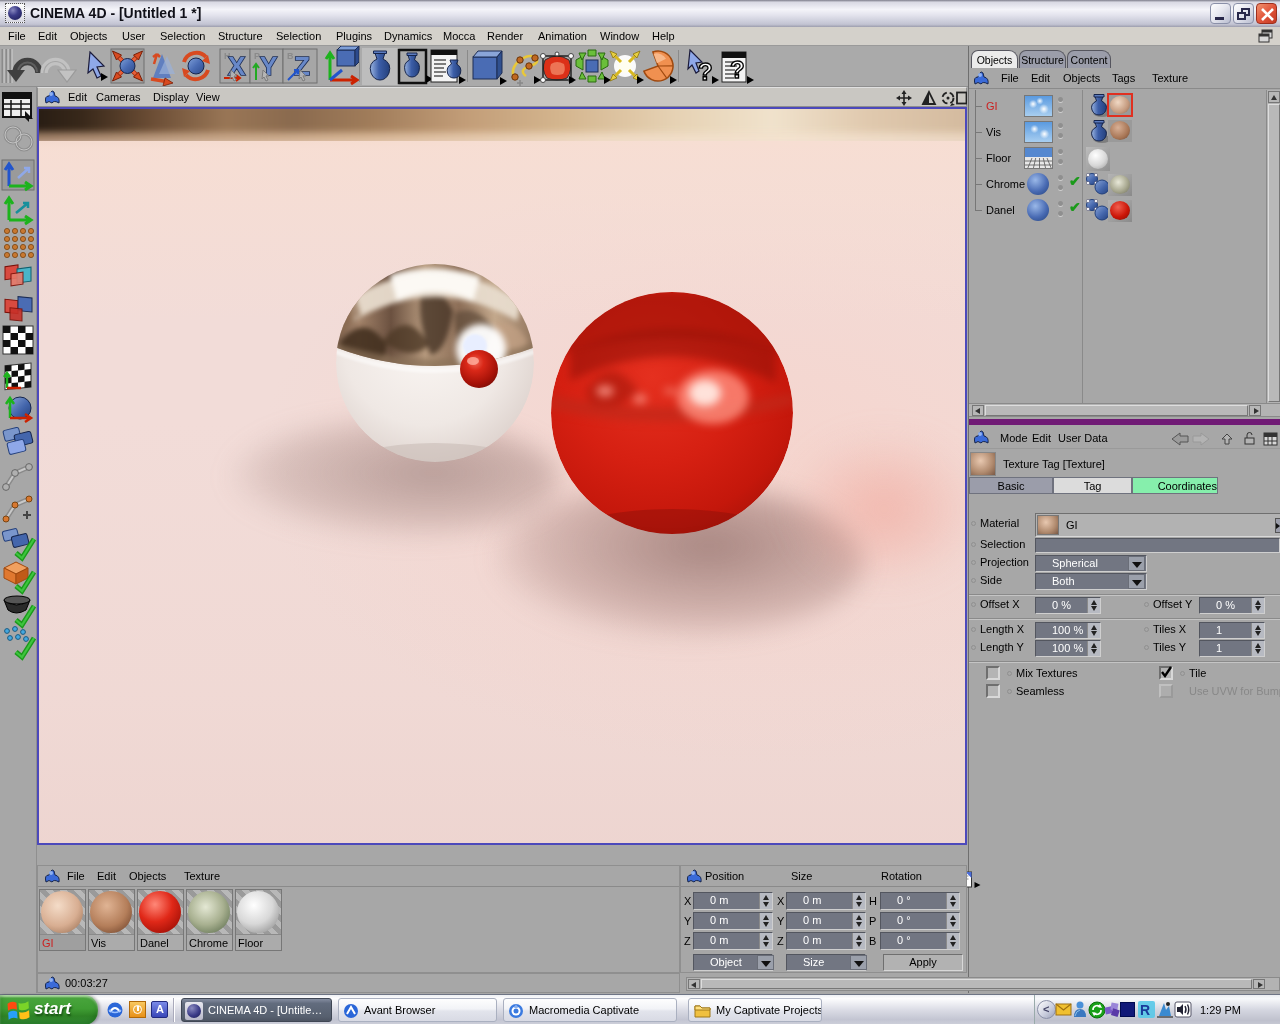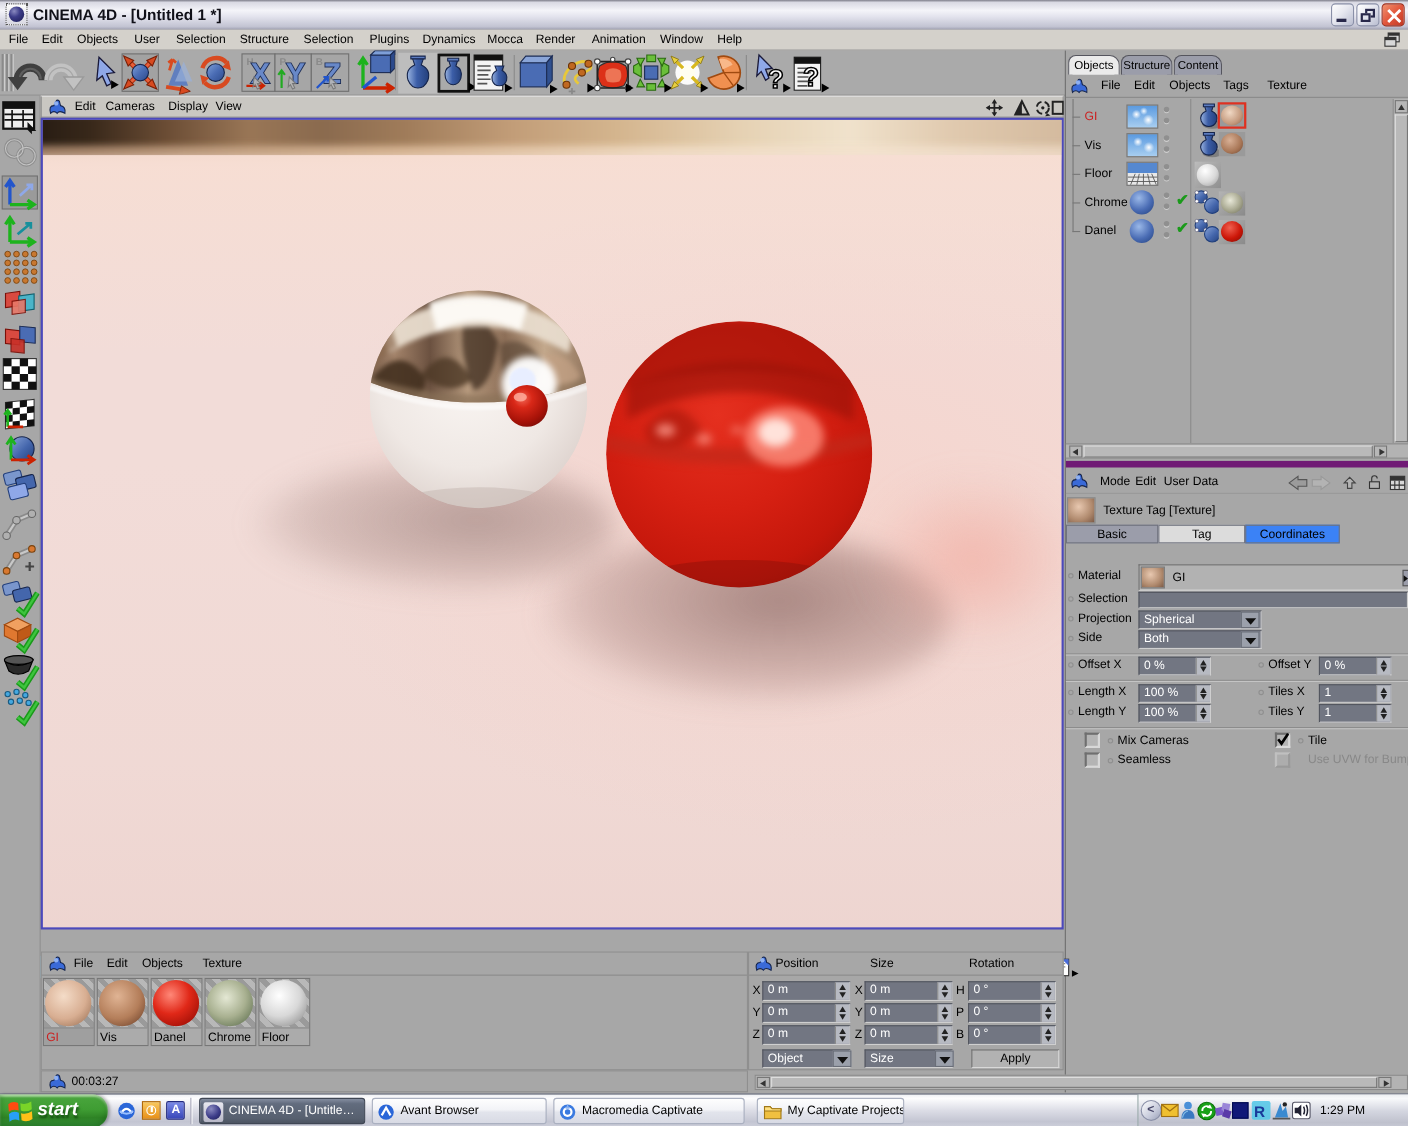--- a/index.html
+++ b/index.html
@@ -43,21 +43,21 @@
 #vpinner { position:absolute; left:2px; top:2px; right:2px; bottom:2px; background:#f2dcd8; overflow:hidden; }
 
 
 #rightpanel { left:968px; top:46px; width:312px; height:947px; background:#a7a7a7; border-left:1px solid #6f6f6f; }
 
 
 .tab { position:absolute; top:50px; height:18px; white-space:nowrap; overflow:hidden; font-size:10.5px; border:1px solid #55555e; border-bottom:none; border-radius:7px 9px 0 0; text-align:center; padding-top:3px; }
 .tabon { background:#ebebeb; }
 .taboff { background:#9b9daa; }
 .menuitem { position:absolute; white-space:nowrap; }
-.fld { position:absolute; background:#727682; border-top:1px solid #53565f; border-left:1px solid #53565f; border-bottom:1px solid #cfcfcf; border-right:1px solid #cfcfcf; color:#fff; padding:1px 0 0 4px; overflow:hidden; }
+.fld { position:absolute; background:#727682; border-top:1px solid #53565f; border-left:1px solid #53565f; border-bottom:1px solid #cfcfcf; border-right:1px solid #cfcfcf; color:#fff; padding:1px 0 0 16px; overflow:hidden; }
 .spin { position:absolute; width:13px; background:#b7bac2; border-left:1px solid #8a8a8a; }
 .spin:before { content:""; position:absolute; left:3px; top:2px; border-left:3.5px solid transparent; border-right:3.5px solid transparent; border-bottom:5px solid #222; }
 .spin:after { content:""; position:absolute; left:3px; bottom:2px; border-left:3.5px solid transparent; border-right:3.5px solid transparent; border-top:5px solid #222; }
 .drop { position:absolute; width:17px; background:#9ba0ab; border:1px solid #6a6e78; }
 .drop:before { content:""; position:absolute; left:3px; top:5px; border-left:5px solid transparent; border-right:5px solid transparent; border-top:6px solid #111; }
 .chk { position:absolute; width:14px; height:14px; background:#b4b4b4; border-top:2px solid #6f6f6f; border-left:2px solid #6f6f6f; border-bottom:2px solid #d8d8d8; border-right:2px solid #d8d8d8; }
 .circ { position:absolute; width:5px; height:5px; border:1px solid #8f8f8f; border-radius:50%; }
 .sep { position:absolute; left:969px; width:311px; height:2px; border-top:1px solid #8a8a8a; border-bottom:1px solid #c4c4c4; }
 .dot { position:absolute; width:5px; height:5px; border-radius:50%; background:#8f8f8f; box-shadow:0 1px 0 #cfcfcf; }
 .gchk { position:absolute; font-size:14px; font-weight:bold; color:#1a9a1a; }
@@ -790,21 +790,21 @@
           <rect x="95" y="3" width="13" height="12" fill="#d8d8d8" stroke="#333"></rect>
           <rect x="95" y="3" width="13" height="4" fill="#333"></rect>
           <path d="M99 7 V15 M103 7 V15 M95 11 H108" stroke="#333" stroke-width="1"></path>
         </g>
     </svg>
   </div>
   <div class="abs" style="left:1px;top:27px;width:26px;height:24px;background:radial-gradient(circle at 40% 35%,#e8c8b0,#b08a6e 60%,#7a5844);border:1px solid #888;"></div>
   <span class="abs" style="left:34px;top:33px">Texture Tag [Texture]</span>
   <div class="abs" style="left:0;top:52px;width:84px;height:17px;background:#9b9daa;border:1px solid #6f727e;text-align:center;padding-top:2px">Basic</div>
   <div class="abs" style="left:84px;top:52px;width:79px;height:17px;background:#dcdcdc;border:1px solid #6f727e;text-align:center;padding-top:2px">Tag</div>
-  <div class="abs" style="left:163px;top:52px;width:86px;height:17px;background:#3b82f6;border:1px solid #6f727e;text-align:center;padding-top:2px">Coordinates</div>
+  <div class="abs" style="left:163px;top:52px;width:86px;height:17px;background:#86efac;border:1px solid #6f727e;text-align:right;padding-top:2px">Coordinates</div>
 </div>
 
 <div class="circ" style="left:971px;top:521px"></div>
 <span class="abs olabel" style="left:980px;top:517px">Material</span>
 <div class="abs" style="left:1035px;top:513px;width:245px;height:24px;background:#b2b2b2;border-top:1px solid #6f6f6f;border-left:1px solid #6f6f6f;border-bottom:1px solid #d8d8d8;">
   <div class="abs" style="left:1px;top:1px;width:22px;height:20px;background:radial-gradient(circle at 40% 35%,#e8c8b0,#b08a6e 60%,#7a5844);border:1px solid #777;"></div>
   <span class="abs" style="left:30px;top:5px">GI</span>
   <div class="abs" style="left:239px;top:4px;width:6px;height:15px;background:#9b9daa;border:1px solid #555;">
       <div style="margin:4px 0 0 0px;width:0;border-top:3px solid transparent;border-bottom:3px solid transparent;border-left:4px solid #111"></div>
     </div>
@@ -842,21 +842,21 @@
 <span class="abs olabel" style="left:980px;top:641px">Length Y</span>
 <div class="fld" style="left:1035px;top:640px;width:66px;height:17px;">100 %</div>
 <div class="spin" style="left:1087px;top:641px;height:15px"></div>
 <div class="circ" style="left:1144px;top:645px"></div>
 <span class="abs olabel" style="left:1153px;top:641px">Tiles Y</span>
 <div class="fld" style="left:1199px;top:640px;width:66px;height:17px;">1</div>
 <div class="spin" style="left:1251px;top:641px;height:15px"></div>
 <div class="sep" style="top:661px"></div>
 <div class="chk" style="left:986px;top:666px"></div>
 <div class="circ" style="left:1007px;top:671px"></div>
-<span class="abs olabel" style="left:1016px;top:667px">Mix Cameras</span>
+<span class="abs olabel" style="left:1016px;top:667px">Mix Textures</span>
 <div class="chk" style="left:1159px;top:666px">
     <svg width="14" height="14" viewBox="0 0 14 14" style="position:absolute;left:-1px;top:-2px">
       <path d="M2 6 L5 10 L11 1" stroke="#000" stroke-width="2.4" fill="none"></path>
     </svg>
   </div>
 <div class="circ" style="left:1180px;top:671px"></div>
 <span class="abs olabel" style="left:1189px;top:667px">Tile</span>
 <div class="chk" style="left:986px;top:684px"></div>
 <div class="circ" style="left:1007px;top:689px"></div>
 <span class="abs olabel" style="left:1016px;top:685px">Seamless</span>

